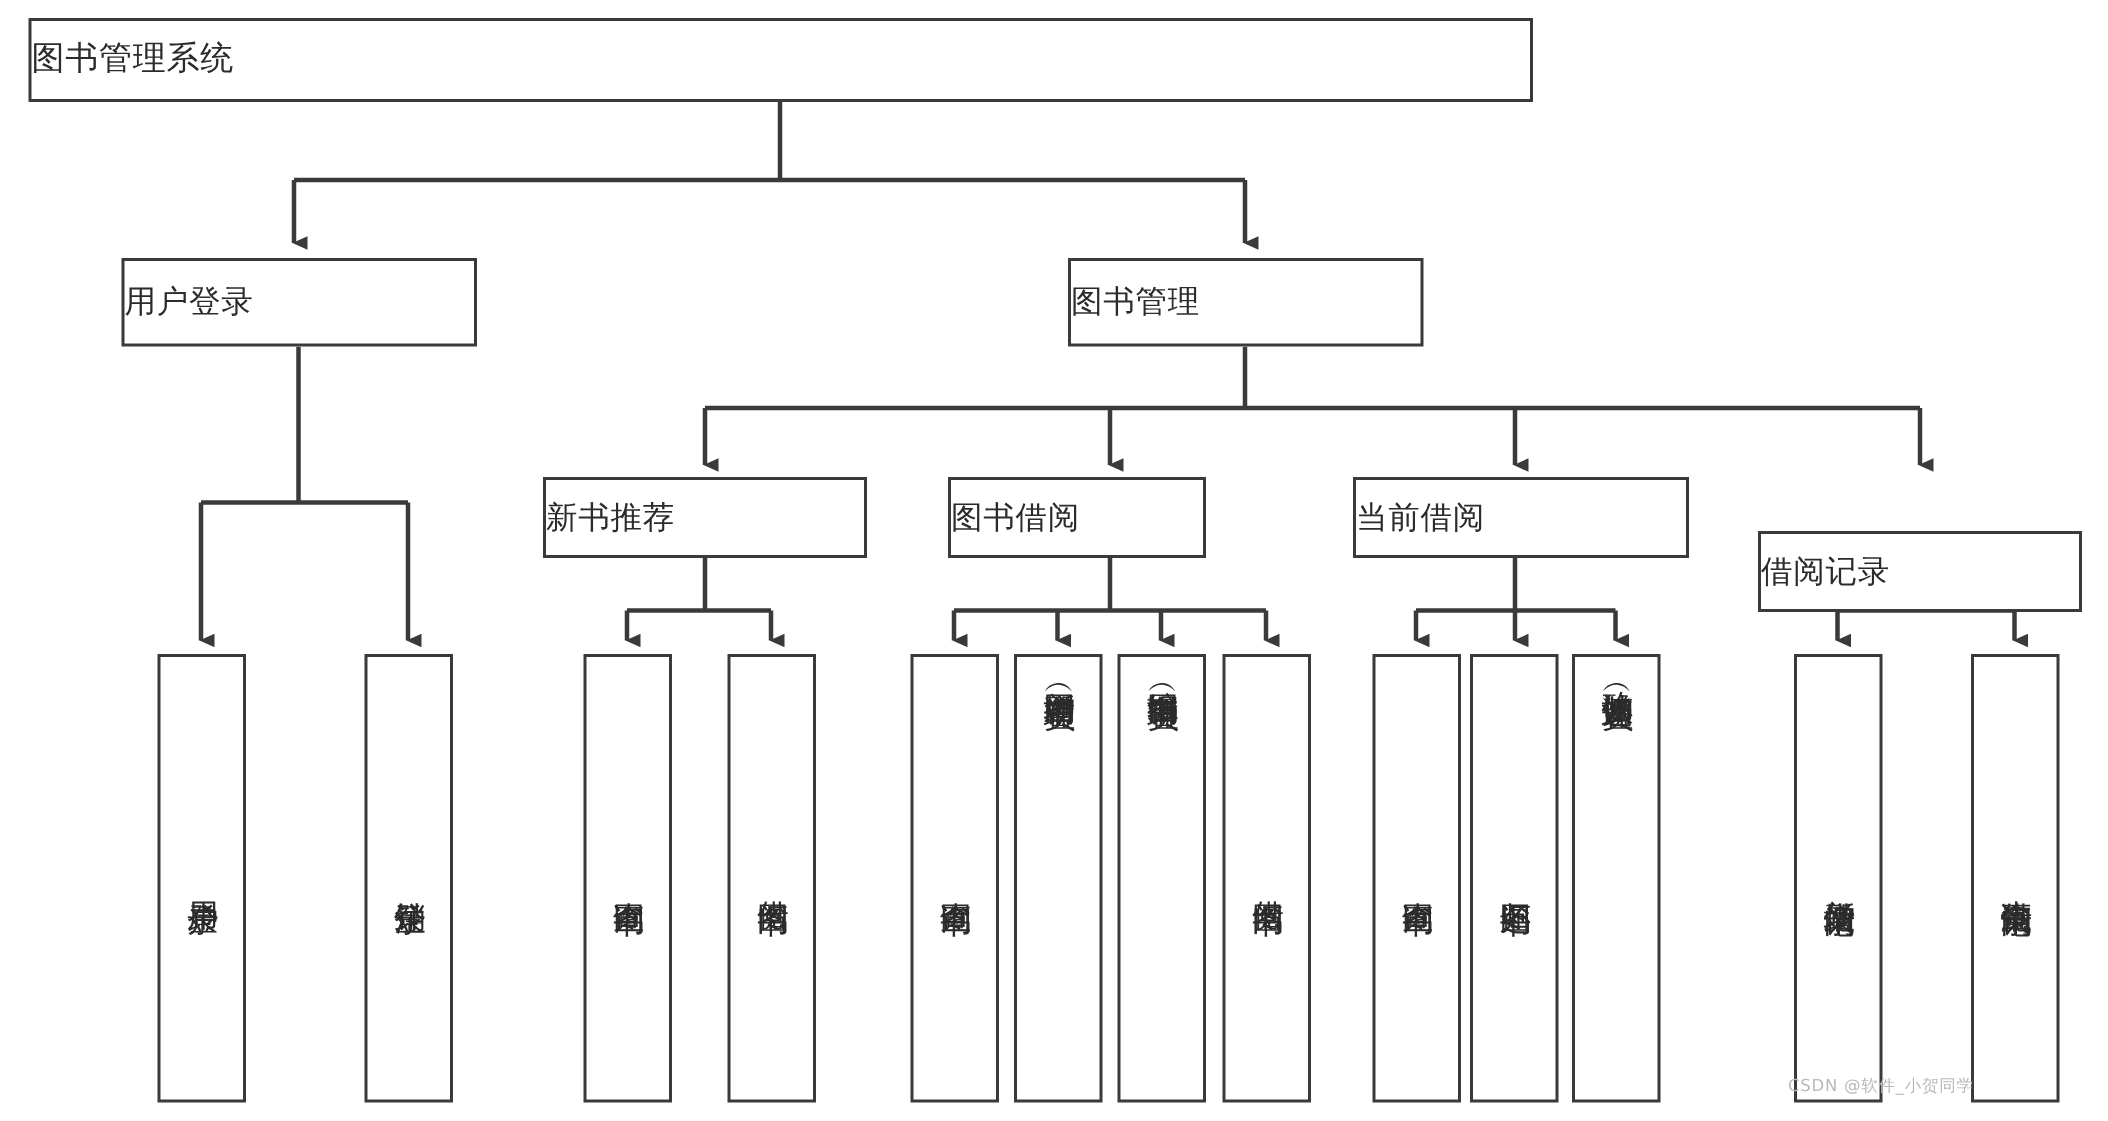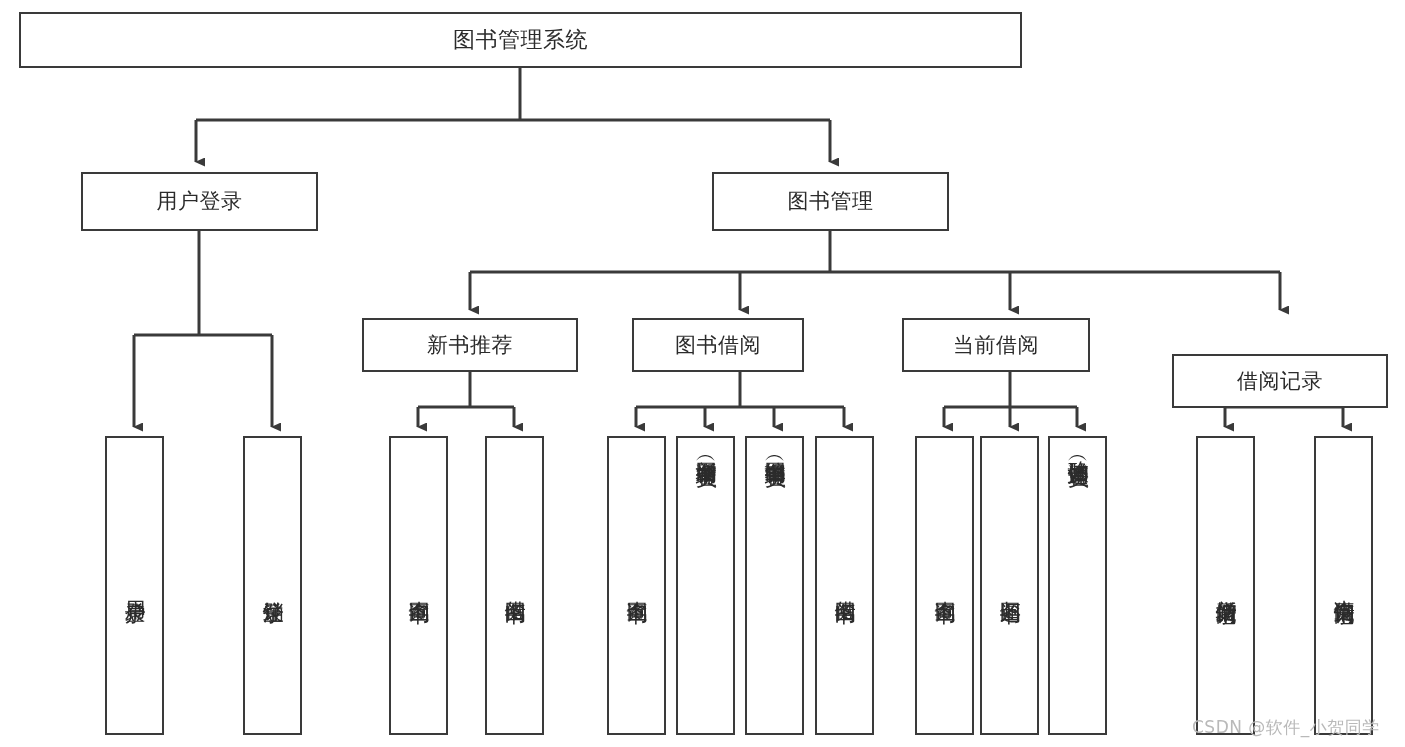--- a/index.html
+++ b/index.html
@@ -26,21 +26,21 @@
     height: 747px;
     pointer-events: none;
   }
   .node {
     position: absolute;
     box-sizing: border-box;
     background: #ffffff;
     border: 2px solid #3a3a3a;
     display: flex;
     align-items: center;
-    justify-content: center;
+    justify-content: flex-start;
     color: #2b2b2b;
     z-index: 2;
   }
   .node-label {
     display: block;
     text-align: center;
     line-height: 1.08;
     letter-spacing: 0.5px;
     white-space: pre;
   }
@@ -66,21 +66,21 @@
     white-space: pre;
     text-align: start;
   }
   
   .node.v.center {
     align-items: center;
     padding-top: 0;
   }
   .watermark {
     position: absolute;
-    font-size: 17px;
+    font-size: 11px;
     color: #b9b9b9;
     letter-spacing: 0.5px;
     white-space: pre;
     z-index: 3;
     pointer-events: none;
   }
 </style>
 </head>
 <body>
 
@@ -149,21 +149,21 @@
   <div class="node h" style="left:362px; top:318px; width:216px; height:54px;">
     <span class="node-label">新书推荐</span>
   </div>
 
   <div class="node h" style="left:712px; top:172px; width:237px; height:59px;">
     <span class="node-label">图书管理</span>
   </div>
   <div class="node h" style="left:632px; top:318px; width:172px; height:54px;">
     <span class="node-label">图书借阅</span>
   </div>
-  <div class="node h" style="left:902px; top:318px; width:188px; height:54px;">
+  <div class="node h" style="left:902px; top:318px; width:224px; height:54px;">
     <span class="node-label">当前借阅</span>
   </div>
   <div class="node h" style="left:1172px; top:318px; width:216px; height:54px;margin-top:36px;">
     <span class="node-label">借阅记录</span>
   </div>
 
   <div class="node v center" style="left:105px; top:436px; width:59px; height:299px;">
     <span class="node-label">用户登录</span>
   </div>
   <div class="node v center" style="left:243px; top:436px; width:59px; height:299px;">

